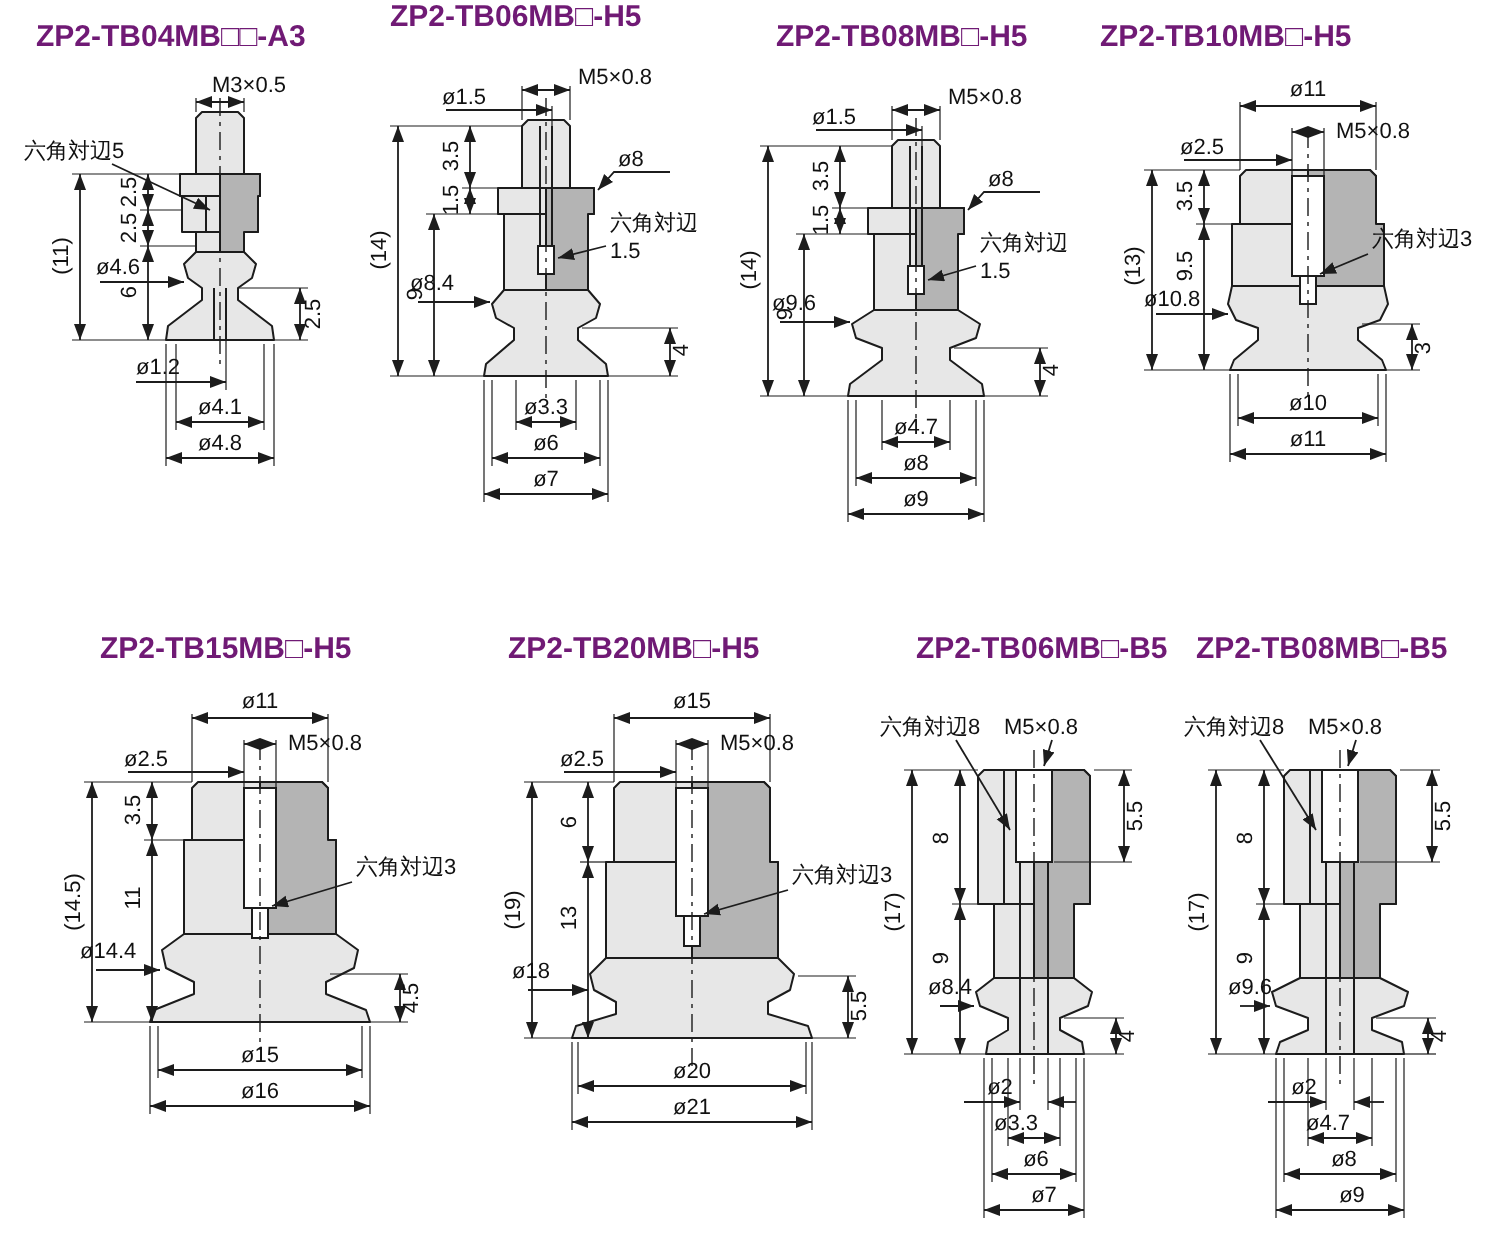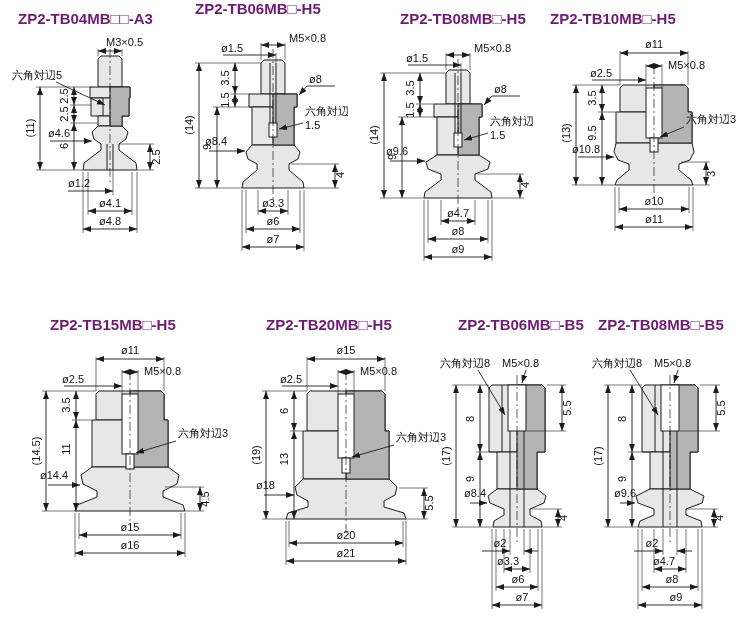--- a/index.html
+++ b/index.html
@@ -147,21 +147,21 @@
         <text class="tc" x="88" y="202">ø6</text>
         <line class="xt" x1="57" y1="167" x2="57" y2="228"></line>
         <line class="xt" x1="119" y1="167" x2="119" y2="228"></line>
         <line class="dm" x1="57" y1="224" x2="119" y2="224" marker-start="url(#arr)" marker-end="url(#arr)"></line>
         <text class="tc" x="88" y="220">ø7</text>
       </g>
     </svg>
   </div>
 
   <div class="cell" style="left:368px; top:10px; width:197px;">
-    <div class="dtitle" style="margin-left:32px">ZP2-TB08MB□-H5</div>
+    <div class="dtitle" style="margin-left:20px">ZP2-TB08MB□-H5</div>
     <svg width="197" height="236" viewBox="0 0 197 236">
       <g>
         <path class="fL" d="M78,40 L81,37 L99,37 L102,40 L102,71 L78,71 Z"></path>
         <rect class="fL" x="66" y="71" width="48" height="13"></rect>
         <rect class="fL" x="69" y="84" width="42" height="38"></rect>
         <path class="fL" d="M69,122 L58,129 L60,136 L73,141 L73,147 L57,159 L56,165 L124,165 L123,159 L107,147 L107,141 L120,136 L122,129 L111,122 Z"></path>
         <path class="fD" d="M90,71 L114,71 L114,84 L111,84 L111,122 L90,122 Z"></path>
         <line class="ln" x1="87" y1="40" x2="87" y2="100"></line>
         <line class="ln" x1="93" y1="40" x2="93" y2="100"></line>
         <rect class="fW" x="86" y="100" width="8" height="14"></rect>
@@ -312,21 +312,21 @@
         <text class="tc" x="112" y="192">ø15</text>
         <line class="xt" x1="57" y1="174" x2="57" y2="218"></line>
         <line class="xt" x1="167" y1="174" x2="167" y2="218"></line>
         <line class="dm" x1="57" y1="214" x2="167" y2="214" marker-start="url(#arr)" marker-end="url(#arr)"></line>
         <text class="tc" x="112" y="210">ø16</text>
       </g>
     </svg>
   </div>
 
   <div class="cell" style="left:240px; top:316px; width:225px;">
-    <div class="dtitle" style="margin-left:26px">ZP2-TB20MB□-H5</div>
+    <div class="dtitle" style="margin-left:14px">ZP2-TB20MB□-H5</div>
     <svg width="225" height="268" viewBox="0 0 225 268">
       <g>
         <path class="fL" d="M67,55 L70,52 L142,52 L145,55 L145,92 L67,92 Z"></path>
         <rect class="fL" x="63" y="92" width="86" height="48"></rect>
         <path class="fL" d="M63,140 L55,148 L57,156 L68,162 L68,168 L48,174 L46,180 L166,180 L164,174 L144,168 L144,162 L155,156 L157,148 L149,140 Z"></path>
         <path class="fD" d="M106,52 L142,52 L145,55 L145,92 L149,92 L149,140 L106,140 Z"></path>
         <rect class="fW" x="98" y="55" width="16" height="64"></rect>
         <rect class="fW" x="102" y="119" width="8" height="15"></rect>
         <line class="cl" x1="106" y1="32" x2="106" y2="194"></line>
       </g>

